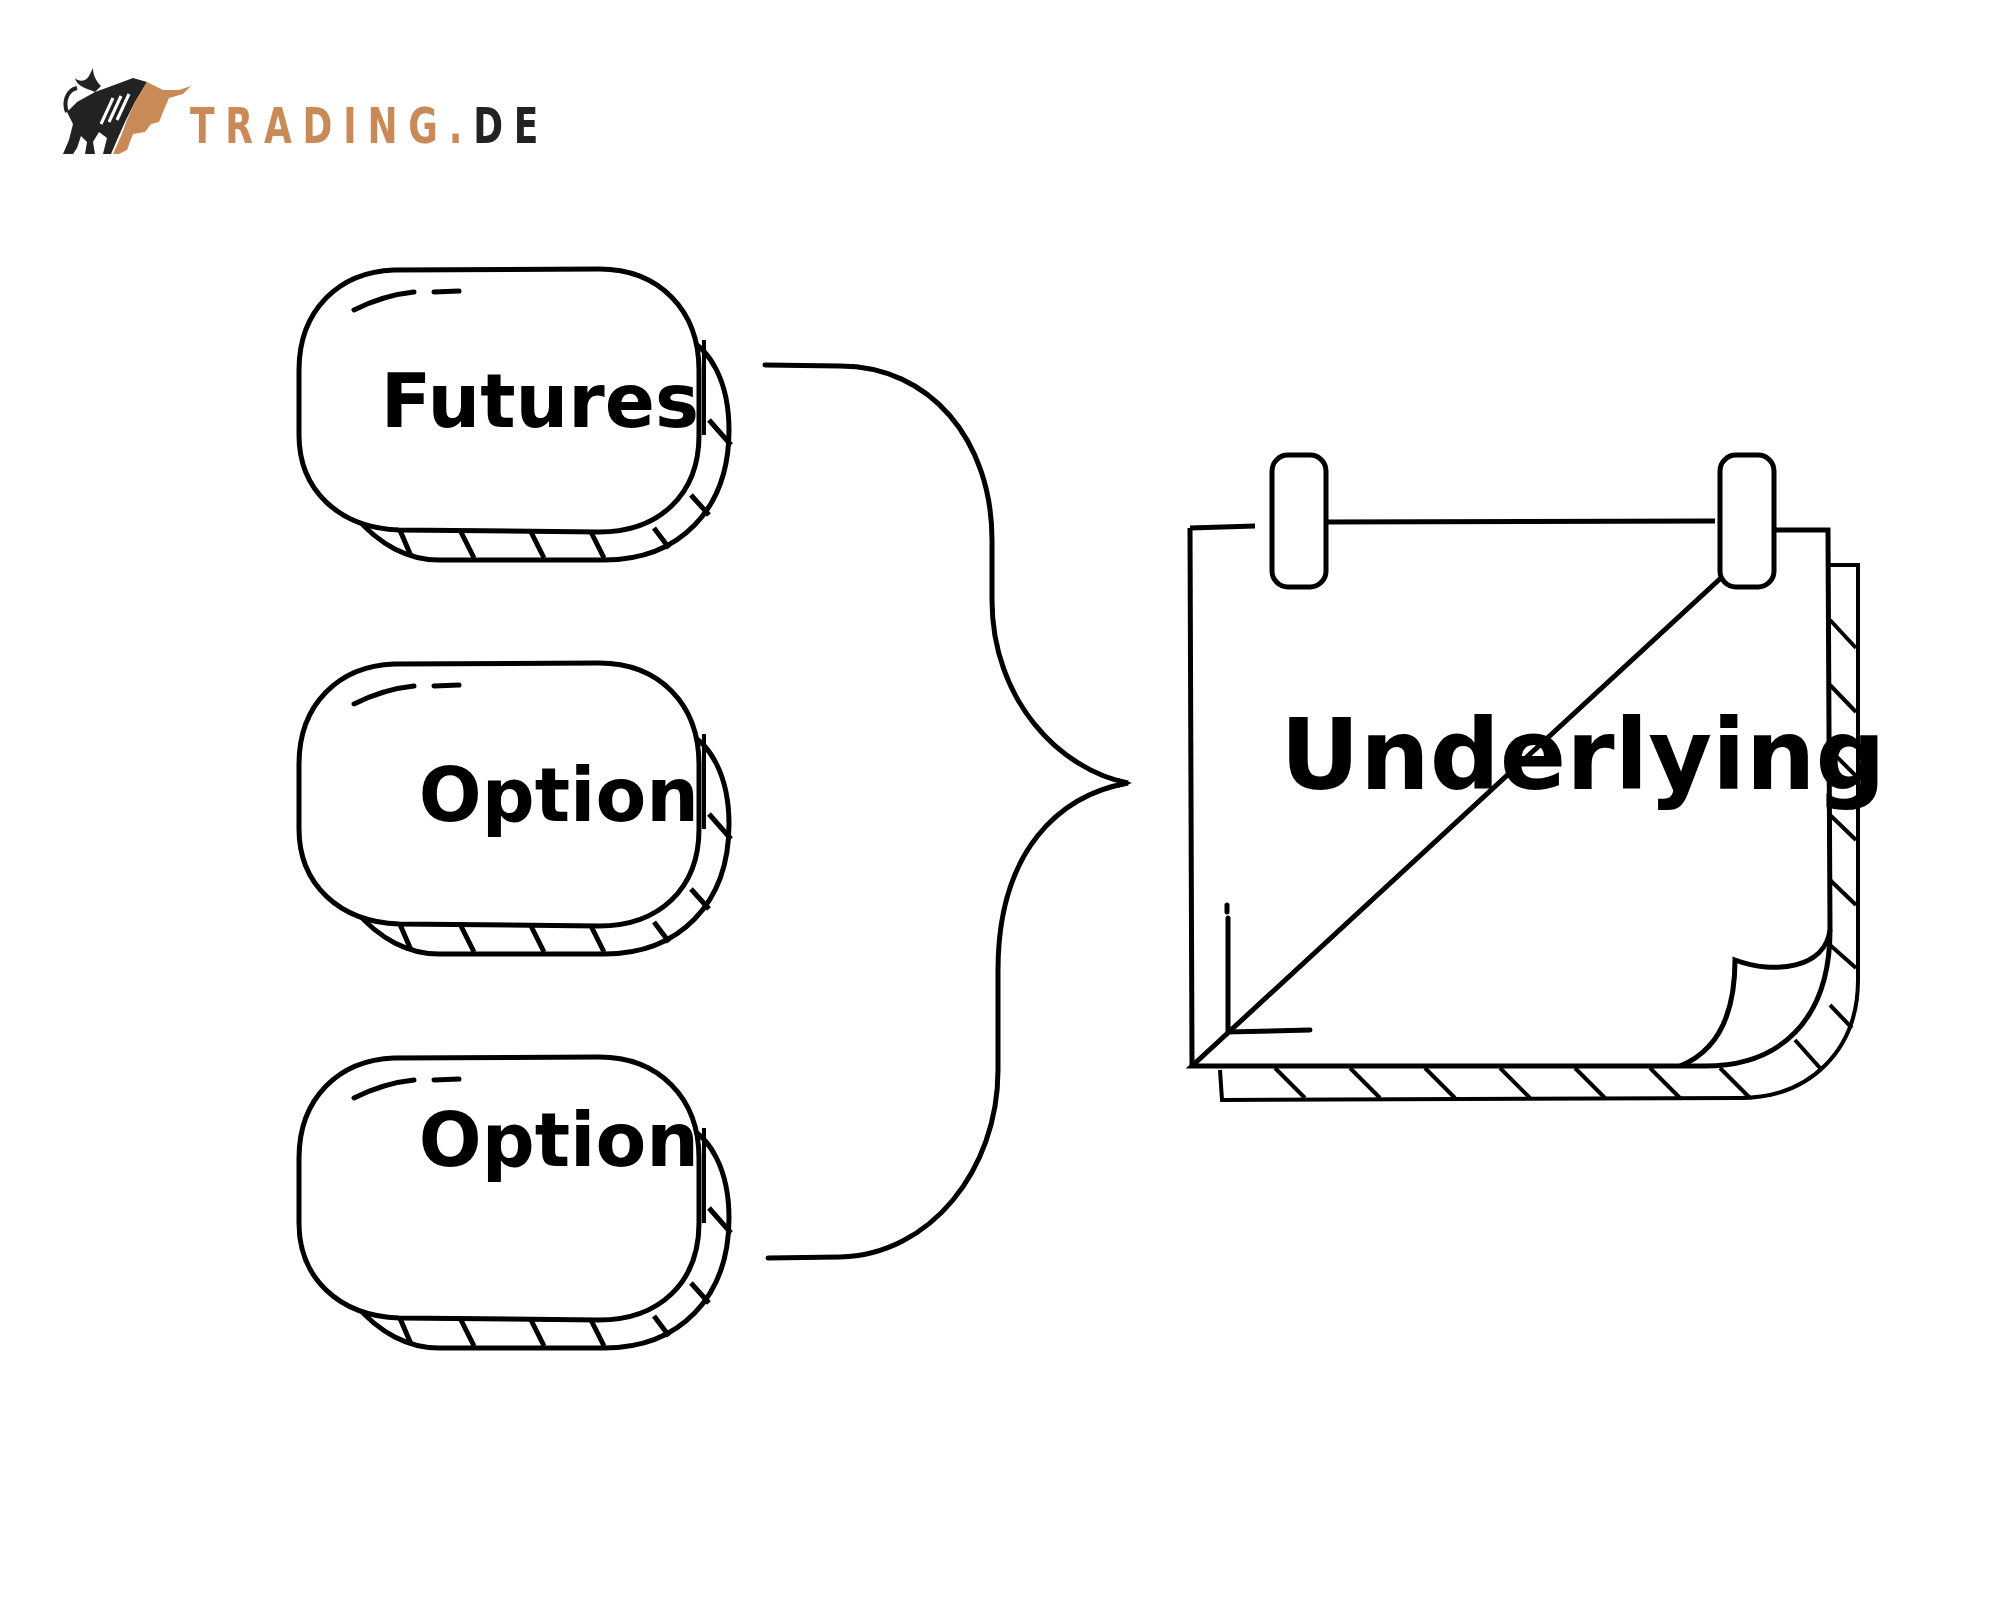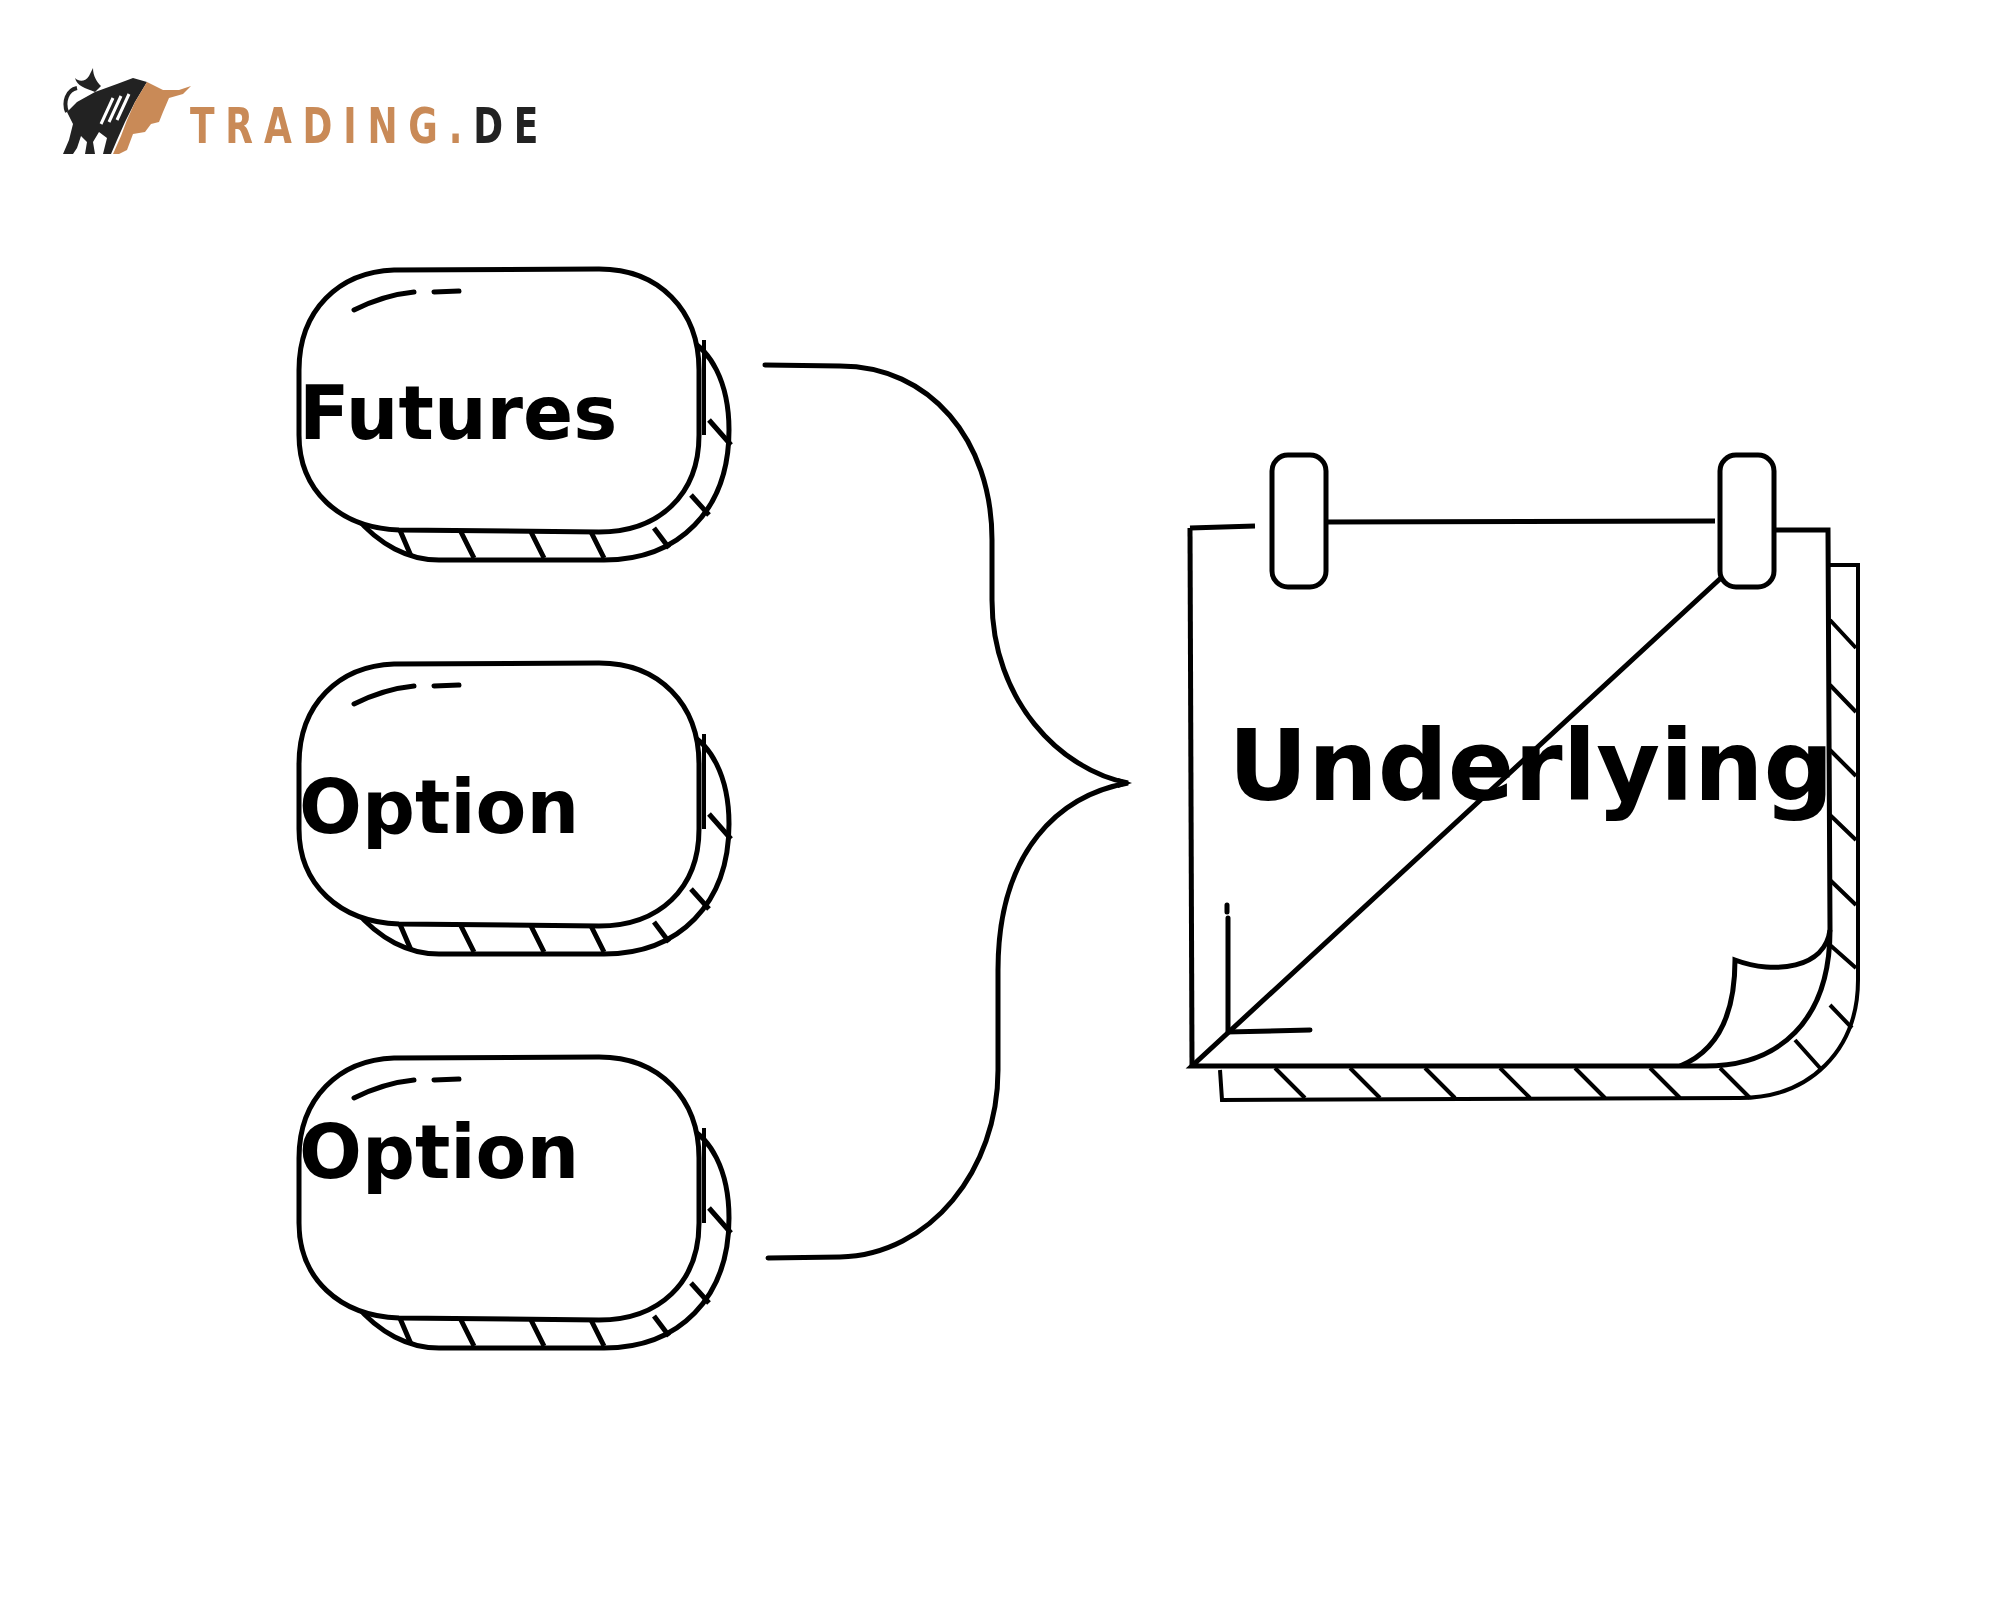--- a/index.html
+++ b/index.html
@@ -3,21 +3,21 @@
 <meta charset="utf-8">
 <style>
   html, body { margin: 0; padding: 0; background: #ffffff; }
   body { width: 2000px; height: 1600px; position: relative; overflow: hidden; font-family: "DejaVu Sans", sans-serif; }
   .abs { position: absolute; }
   svg.layer { position: absolute; left: 0; top: 0; }
   .logo { left: 55px; top: 62px; width: 500px; height: 95px; text-decoration: underline; }
   .logo-text { position: absolute; left: 135px; top: 34px; font-family: "DejaVu Sans", sans-serif; font-weight: bold; font-size: 50px; letter-spacing: 15px; line-height: 60px; white-space: nowrap; transform: scaleX(0.72); transform-origin: left top; }
   .logo-text .brand { color: #c98a57; }
   .logo-text .tld { color: #222222; }
-  .pill-label { position: absolute; font-family: "DejaVu Sans", sans-serif; font-weight: bold; font-size: 74px; color: #000; text-align: left; line-height: 80px; margin-top: 12px; }
+  .pill-label { position: absolute; font-family: "DejaVu Sans", sans-serif; font-weight: bold; font-size: 74px; color: #000; text-align: right; line-height: 80px; }
   .pad-label { position: absolute; font-family: "DejaVu Sans", sans-serif; font-weight: bold; font-size: 98px; color: #000; text-align: center; line-height: 110px; }
 </style>
 </head>
 <body>
 
 <div class="abs logo">
   <svg width="140" height="95" viewBox="0 0 140 95" style="position:absolute;left:0;top:0;">
 
     <path d="M8 92 L14 78 L18 62 L12 50 L22 40 L40 30 L62 22 L78 16 L92 20 L80 40 L70 60 L62 78 L56 92 L48 92 L52 76 L44 70 L38 80 L40 92 L30 92 L32 80 L26 74 L22 86 L18 92 Z" fill="#222222"></path>
 
@@ -79,13 +79,13 @@
     <path d="M1228 918 L 1228 1032 L 1310 1030 M1227 905 L 1227 912" fill="none" stroke="#000" stroke-width="5" stroke-linecap="round"></path>
 
     <rect x="1272" y="455" width="54" height="132" rx="16" fill="#fff" stroke="#000" stroke-width="5"></rect>
     <rect x="1720" y="455" width="54" height="132" rx="16" fill="#fff" stroke="#000" stroke-width="5"></rect>
   </g>
 </svg>
 
 <div class="pill-label" style="left:299px; top:361px; width:400px;">Futures</div>
 <div class="pill-label" style="left:299px; top:755px; width:400px;">Option</div>
 <div class="pill-label" style="left:299px; top:1100px; width:400px;">Option</div>
-<div class="pad-label" style="left:1216px; top:700px; width:630px;margin-top:11px;">Underlying</div>
+<div class="pad-label" style="left:1268px; top:700px; width:630px;">Underlying</div>
 
 </body></html>

